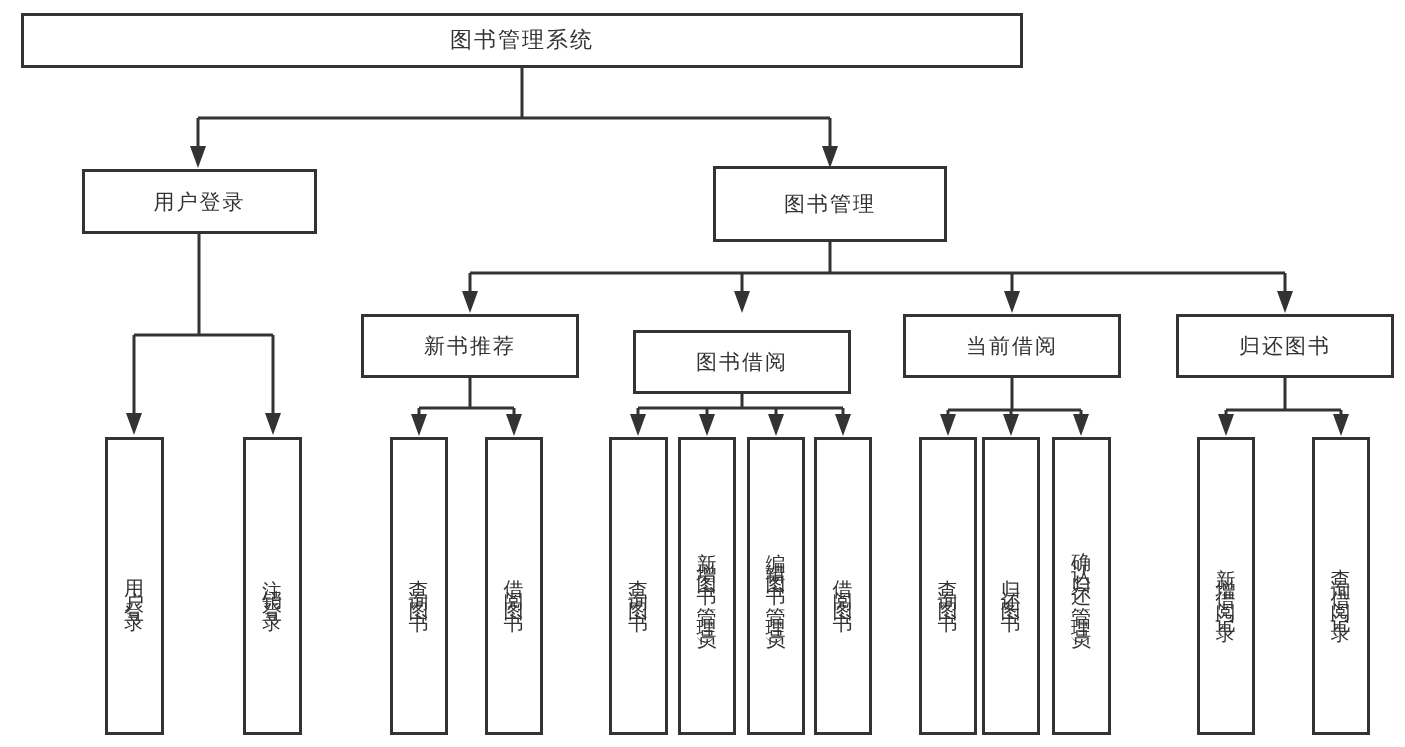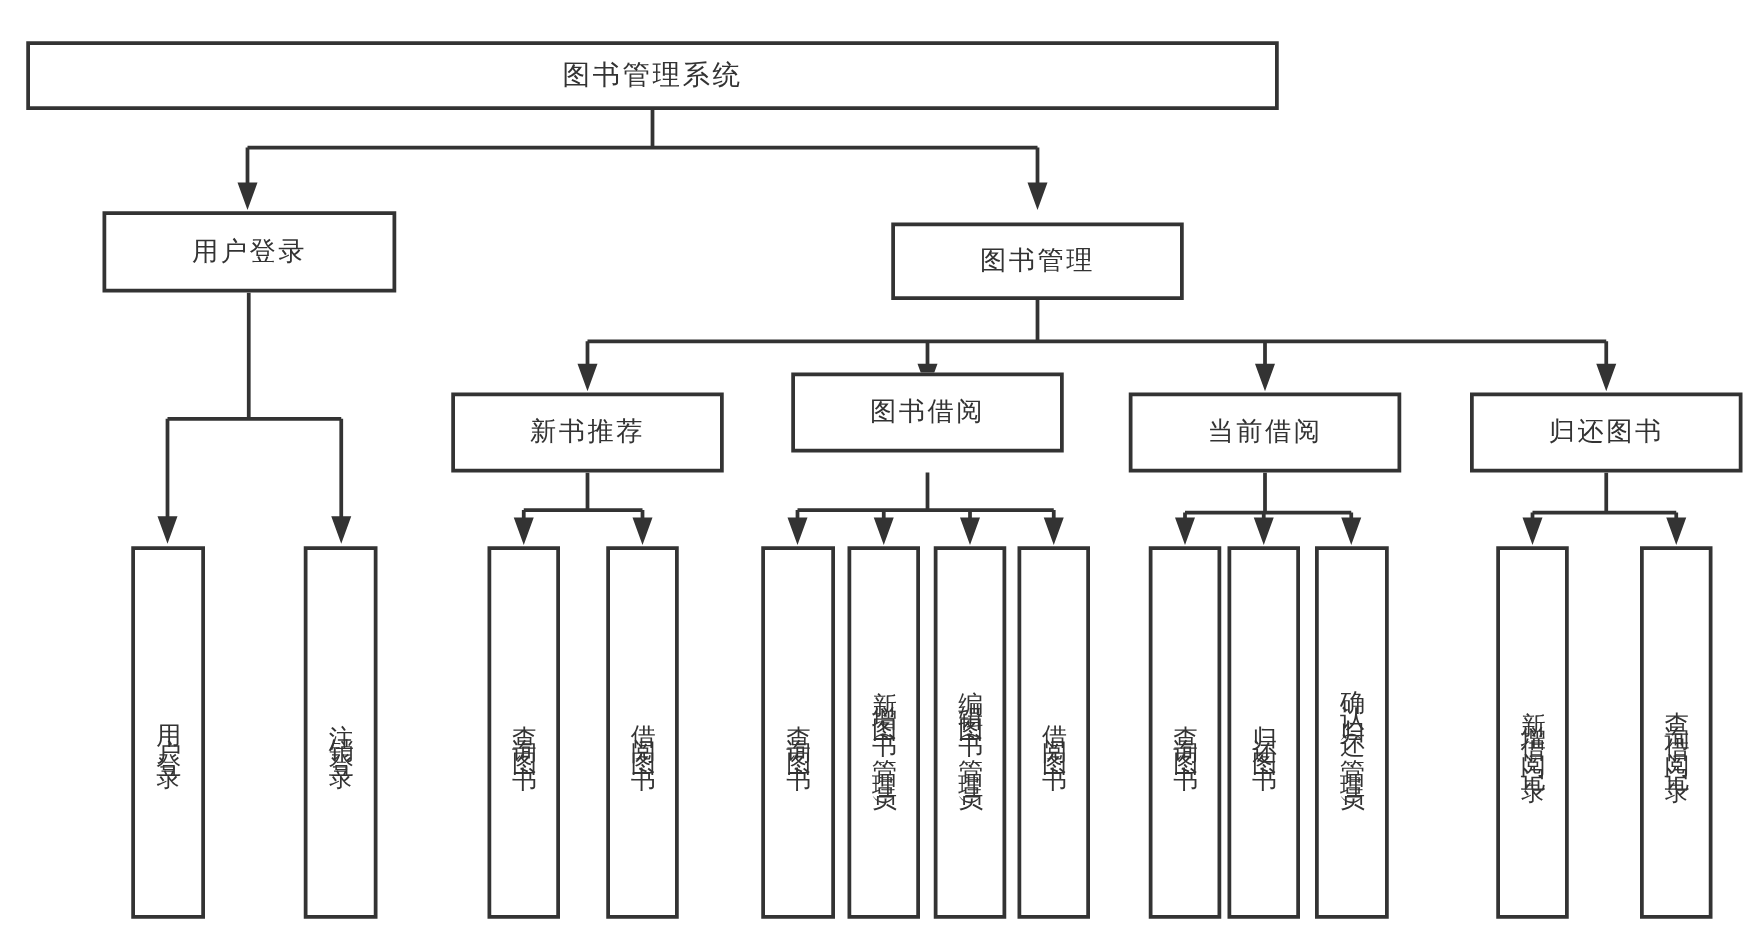--- a/index.html
+++ b/index.html
@@ -34,21 +34,20 @@
     z-index: 1;
   }
   .hnode {
     font-size: 21px;
     letter-spacing: 2px;
     line-height: 1.2;
     white-space: nowrap;
   }
   .title-node {
     font-size: 22px;
-    margin-top: 20px;
   }
   .vnode {
     writing-mode: vertical-rl;
     text-orientation: mixed;
     font-size: 20px;
     letter-spacing: 11px;
     line-height: 1;
     white-space: nowrap;
   }
   #watermark {
@@ -121,24 +120,24 @@
       M940 414 H956 L948 436 Z
       M1003 414 H1019 L1011 436 Z
       M1073 414 H1089 L1081 436 Z
       M1218 414 H1234 L1226 436 Z
       M1333 414 H1349 L1341 436 Z"></path>
   </svg>
 
   <div class="node hnode title-node" style="left:21px; top:13px; width:1002px; height:55px;">图书管理系统</div>
 
   <div class="node hnode" style="left:82px; top:169px; width:235px; height:65px;">用户登录</div>
-  <div class="node hnode" style="left:713px; top:178px; width:234px; height:62px;">图书管理</div>
+  <div class="node hnode" style="left:713px; top:166px; width:234px; height:76px;">图书管理</div>
 
   <div class="node hnode" style="left:361px; top:314px; width:218px; height:64px;">新书推荐</div>
-  <div class="node hnode" style="left:633px; top:298px; width:218px; height:64px;">图书借阅</div>
+  <div class="node hnode" style="left:633px; top:330px; width:218px; height:64px;">图书借阅</div>
   <div class="node hnode" style="left:903px; top:314px; width:218px; height:64px;">当前借阅</div>
   <div class="node hnode" style="left:1176px; top:314px; width:218px; height:64px;">归还图书</div>
 
   <div class="node vnode" style="left:105px; top:437px; width:59px; height:298px;">用户登录</div>
   <div class="node vnode" style="left:243px; top:437px; width:59px; height:298px;">注销登录</div>
 
   <div class="node vnode" style="left:390px; top:437px; width:58px; height:298px;">查询图书</div>
   <div class="node vnode" style="left:485px; top:437px; width:58px; height:298px;">借阅图书</div>
 
   <div class="node vnode" style="left:609px; top:437px; width:59px; height:298px;">查询图书</div>

